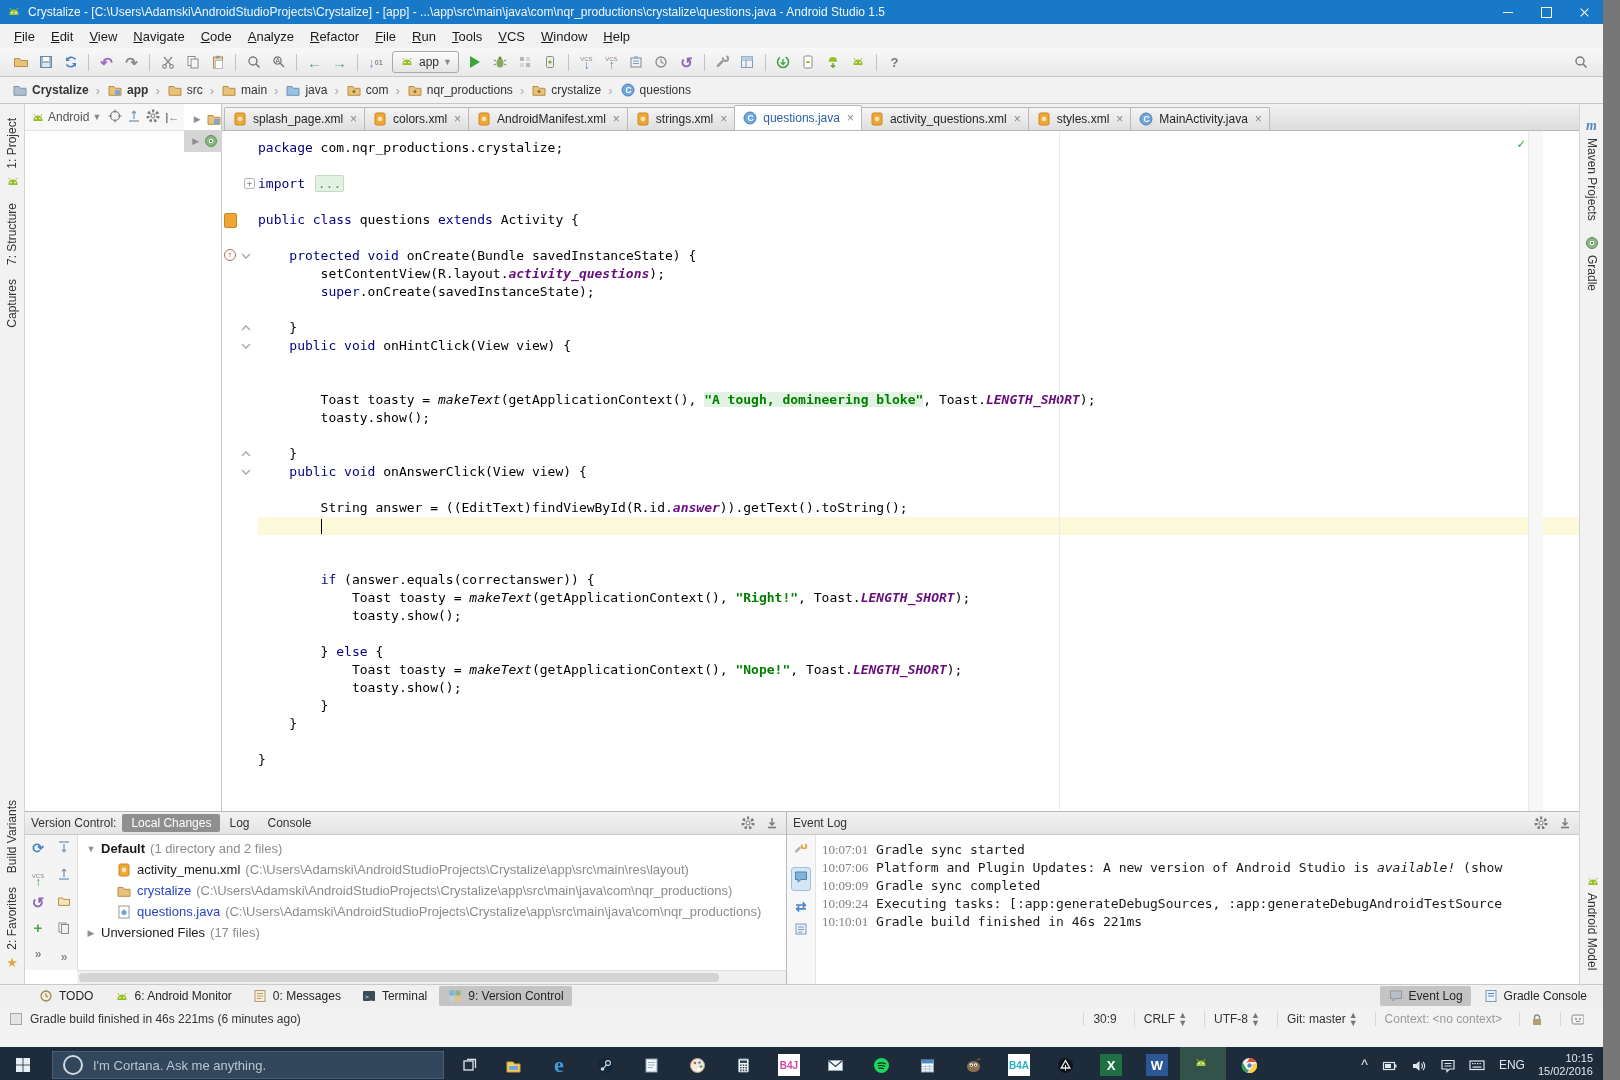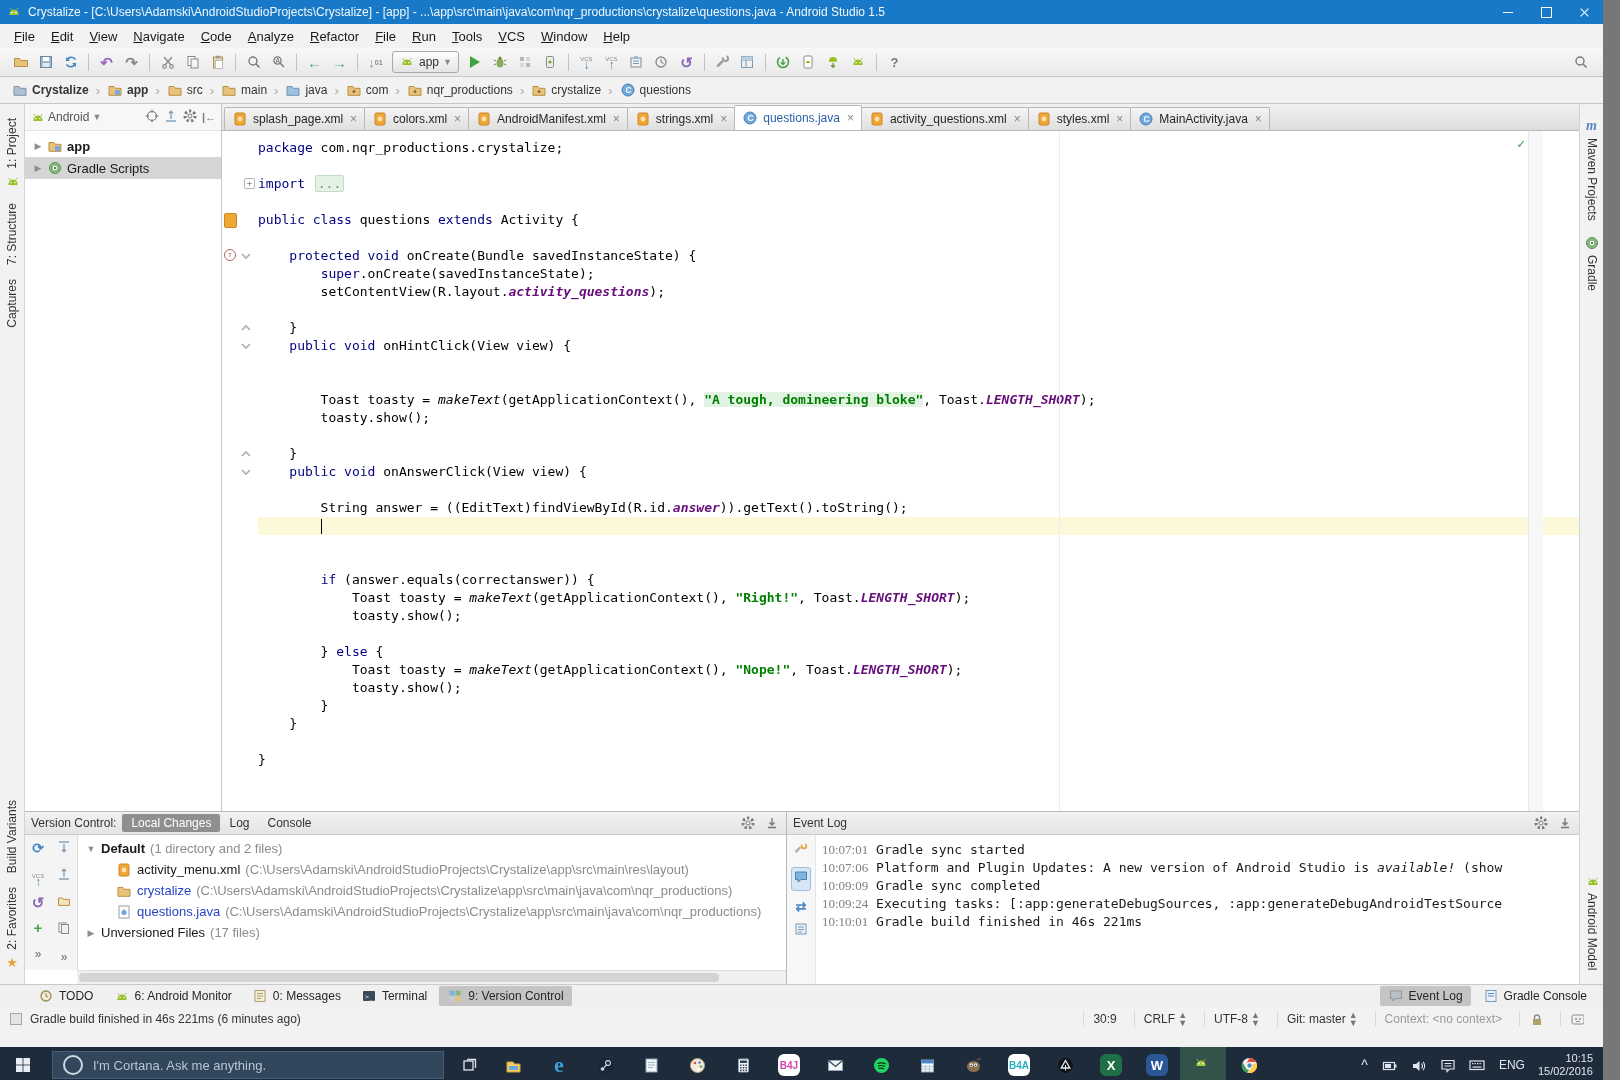--- a/index.html
+++ b/index.html
@@ -41,21 +41,21 @@
   #left-strip{border-right:1px solid #d4d4d4;}
   #right-strip{width:23px;border-left:1px solid #d4d4d4;}
   .vlabel{font-size:12px;color:#333;display:flex;flex-direction:column;align-items:center;gap:4px;margin-top:14px;}
   .vlabel .txt-l{writing-mode:vertical-rl;transform:rotate(180deg);}
   .vlabel .txt-r{writing-mode:vertical-rl;}
   .strip-bottom{margin-top:auto;display:flex;flex-direction:column;align-items:center;}
   .strip-bottom .vlabel{margin-bottom:14px;margin-top:0;}
   #center{flex:1;display:flex;flex-direction:column;min-width:0;}
   #top-area{display:flex;height:708px;}
   
-  #project-panel{width:196px;background:#fff;border-right:1px solid #c6c6c6;display:flex;flex-direction:column;flex:none;}
+  #project-panel{width:196px;background:#fff;border-right:1px solid #c6c6c6;display:flex;flex:none;}
   #project-header{height:26px;display:flex;align-items:center;font-size:12px;color:#555;padding:0 4px;gap:3px;border-bottom:1px solid #e4e4e4;background:#f7f7f7;}
   #project-tree{padding-top:4px;font-size:13px;color:#1a1a1a;}
   .pt-row{height:22px;display:flex;align-items:center;gap:4px;padding-left:8px;}
   .pt-row.sel{background:#d5d5d5;}
   .expander{color:#8f8f8f;font-size:9px;width:10px;text-align:center;}
   
   #editor-col{flex:1;display:flex;flex-direction:column;min-width:0;}
   #tabbar{height:26px;background:linear-gradient(#f2f2f2,#dcdcdc);border-bottom:1px solid #b9b9b9;display:flex;align-items:flex-end;padding-left:2px;}
   .tab{height:22px;display:flex;align-items:center;gap:5px;padding:0 7px;font-size:12px;color:#262626;background:linear-gradient(#f4f4f4,#dfdfdf);border:1px solid #b9b9b9;border-bottom:none;margin-right:-1px;border-radius:2px 2px 0 0;}
   .tab.active{background:#fff;color:#2b5fa5;height:24px;}
@@ -125,21 +125,21 @@
   
   #taskbar{height:36px;background:#1d2b3a;display:flex;align-items:stretch;color:#dfe7ee;}
   #start-btn{width:46px;display:flex;align-items:center;justify-content:center;}
   #cortana{width:370px;margin:4px 6px;background:#32465c;border:1px solid #46607c;display:flex;align-items:center;gap:10px;padding:0 10px;font-size:13px;color:#b9c6d2;}
   .cortana-ring{width:16px;height:16px;border:2px solid #cfd9e2;border-radius:50%;}
   #taskview{width:40px;display:flex;align-items:center;justify-content:center;}
   .tb-app{width:46px;display:flex;align-items:center;justify-content:center;position:relative;}
   .tb-app.running:after{content:"";position:absolute;left:8px;right:8px;bottom:0;height:2px;background:#76b9ed;}
   .tb-app.active{background:#33524a;}
   .tb-app.active:after{left:0;right:0;}
-  .tile{width:22px;height:22px;display:flex;align-items:center;justify-content:center;font-weight:bold;font-size:10px;border-radius:6px;}
+  .tile{width:22px;height:22px;display:flex;align-items:center;justify-content:center;font-weight:bold;font-size:10px;border-radius:0;}
   #tray{margin-left:auto;display:flex;align-items:center;}
   .tray-item{padding:0 7px;display:flex;align-items:center;justify-content:center;font-size:12px;height:100%;}
   #clock{display:flex;flex-direction:column;align-items:flex-end;justify-content:center;font-size:11px;line-height:13px;padding:0 10px 0 6px;}
 </style>
 </head>
 <body>
 
 <div id="root">
   <div id="titlebar">
     <span class="ic">
@@ -744,25 +744,25 @@
                   <span class="gut">
                     <span class="gl ovr-ic">↑</span>
                     <span class="gr"><svg viewBox="0 0 16 16" width="16" height="16" fill="none">
                         <polyline points="4,6 8,10 12,6" stroke="#b0b0b0" stroke-width="1.6"></polyline>
                       </svg></span>
                   </span>
                   <span class="txt"><span class="tk-p">    </span><span class="tk-kw">protected</span><span class="tk-p"> </span><span class="tk-kw">void</span><span class="tk-p"> onCreate(Bundle savedInstanceState) {</span></span>
                 </div>
                 <div class="code-row">
                   <span class="gut"></span>
+                  <span class="txt"><span class="tk-p">        setContentView(R.layout.</span><span class="tk-sf">activity_questions</span><span class="tk-p">);</span></span>
+                </div>
+                <div class="code-row">
+                  <span class="gut"></span>
                   <span class="txt"><span class="tk-p">        </span><span class="tk-kw">super</span><span class="tk-p">.onCreate(savedInstanceState);</span></span>
-                </div>
-                <div class="code-row">
-                  <span class="gut"></span>
-                  <span class="txt"><span class="tk-p">        setContentView(R.layout.</span><span class="tk-sf">activity_questions</span><span class="tk-p">);</span></span>
                 </div>
                 <div class="code-row">
                   <span class="gut"></span>
                   <span class="txt"></span>
                 </div>
                 <div class="code-row">
                   <span class="gut">
                     <span class="gr"><svg viewBox="0 0 16 16" width="16" height="16" fill="none">
                         <polyline points="4,10 8,6 12,10" stroke="#b0b0b0" stroke-width="1.6"></polyline>
                       </svg></span>

